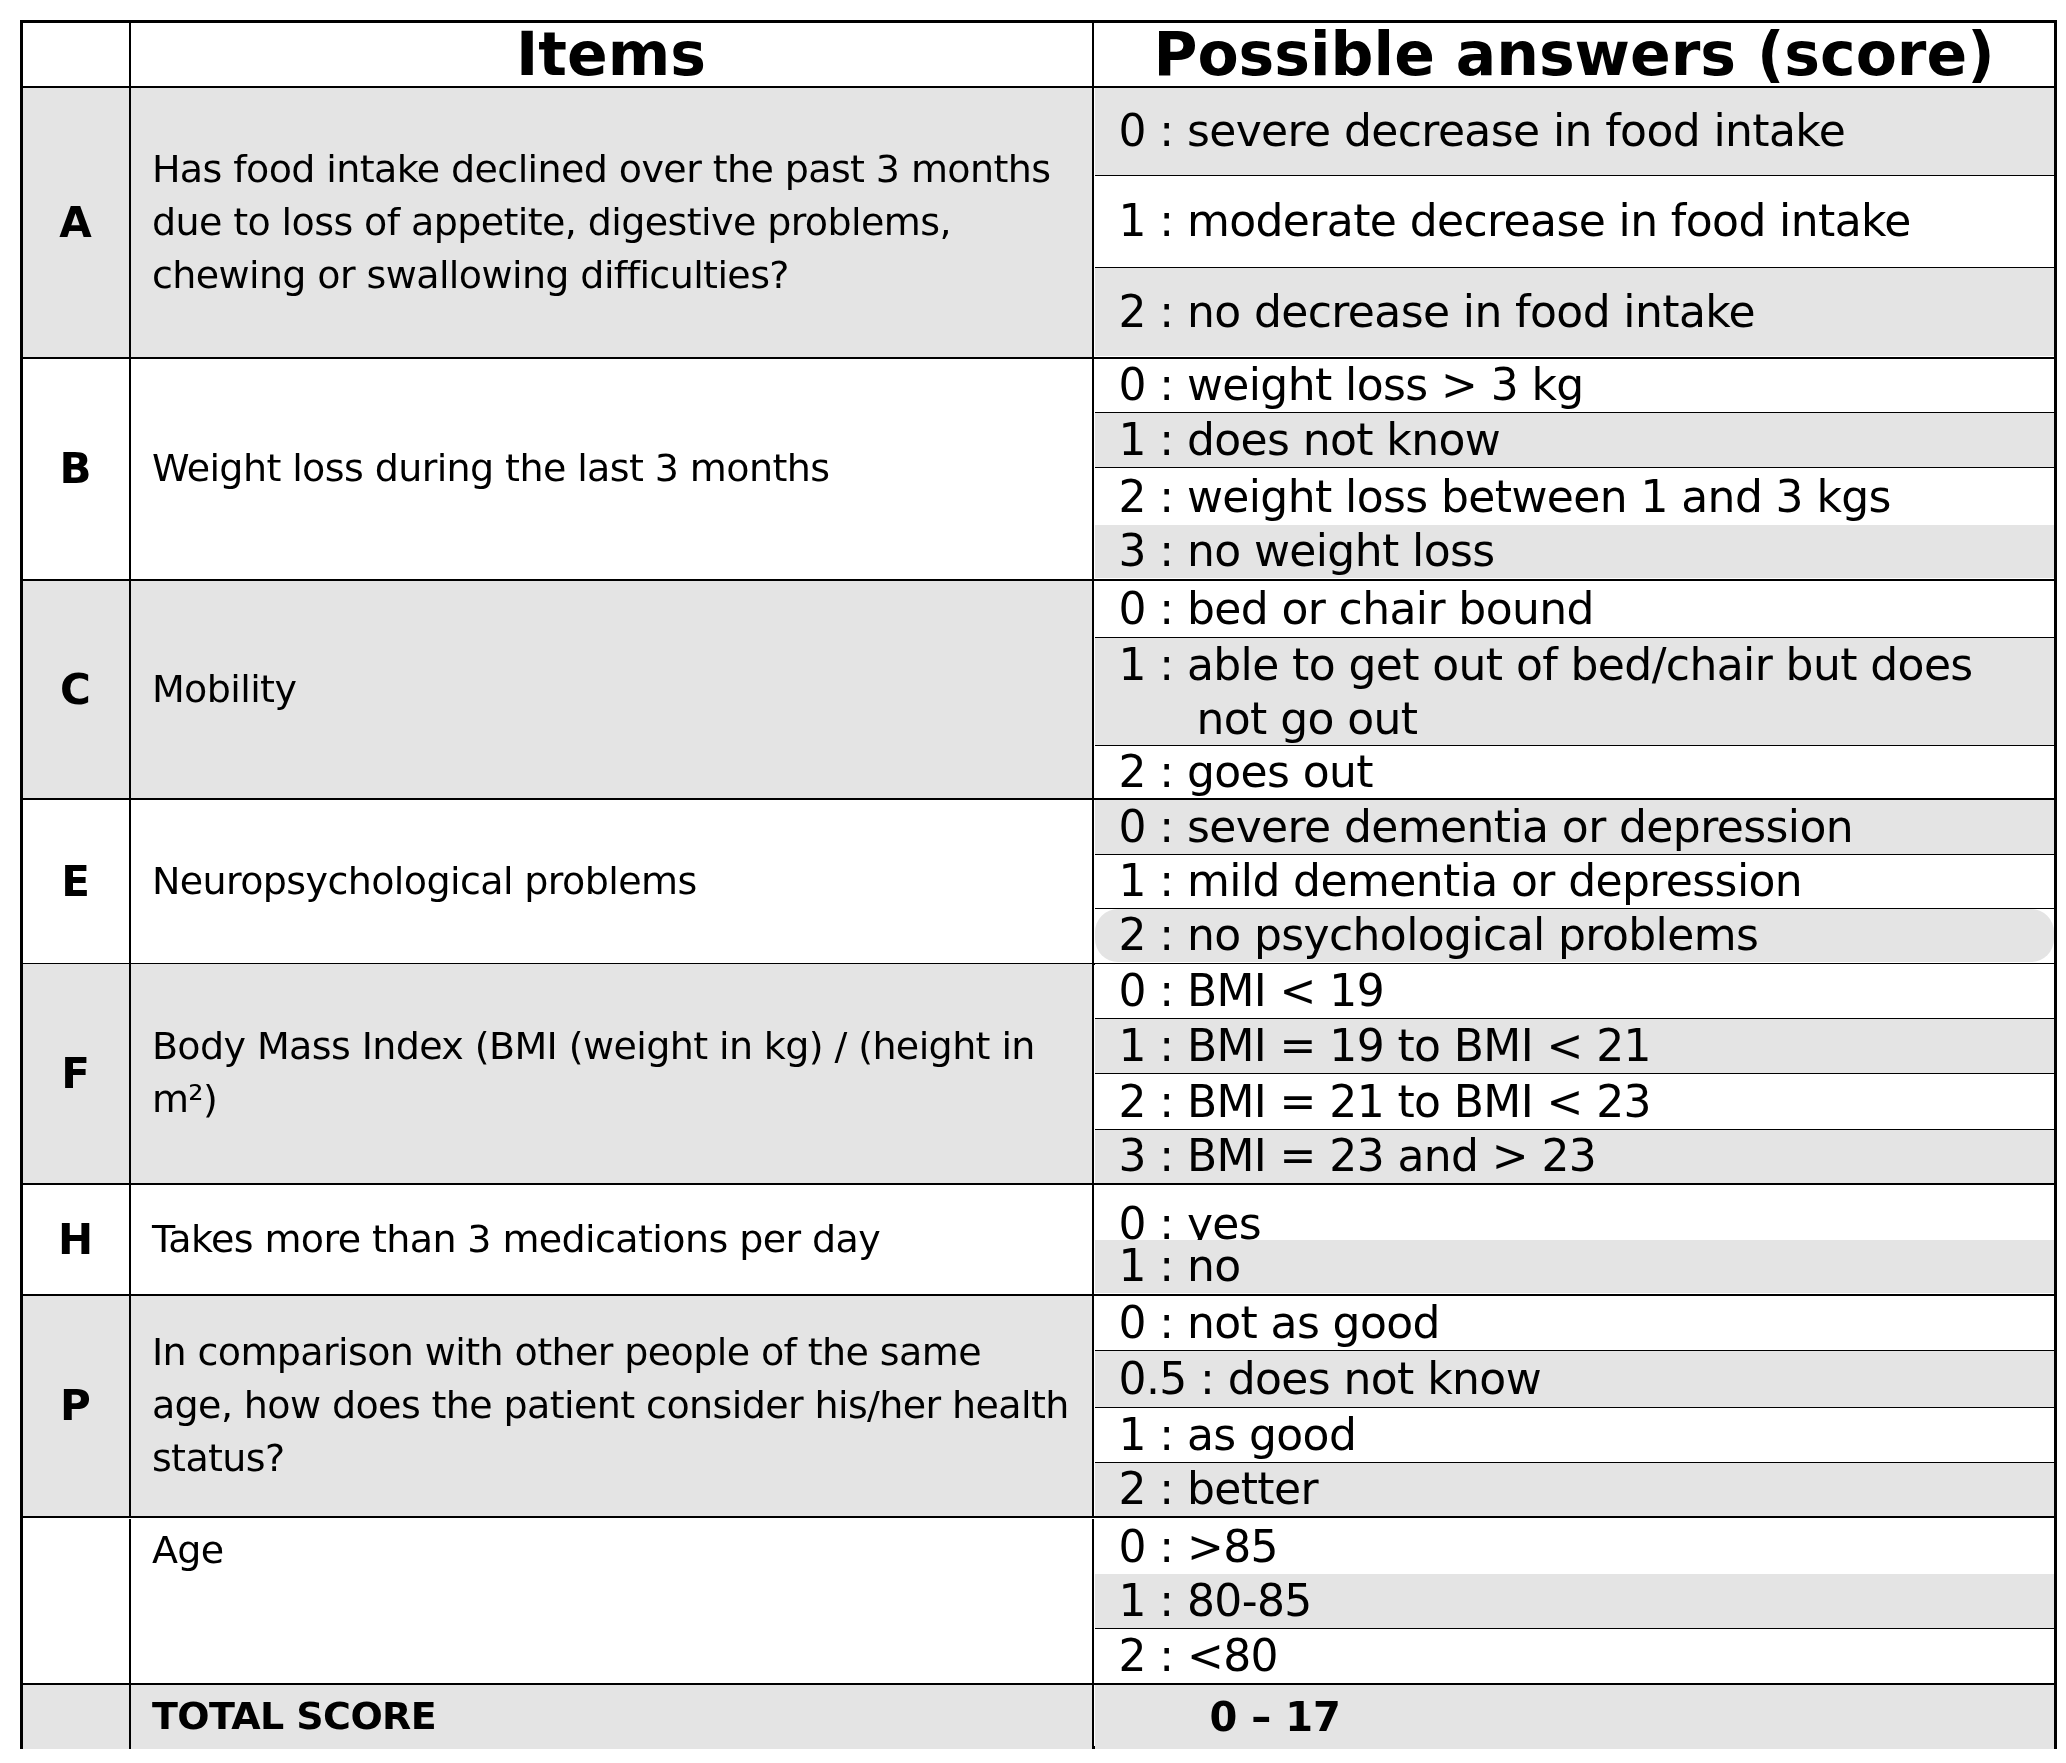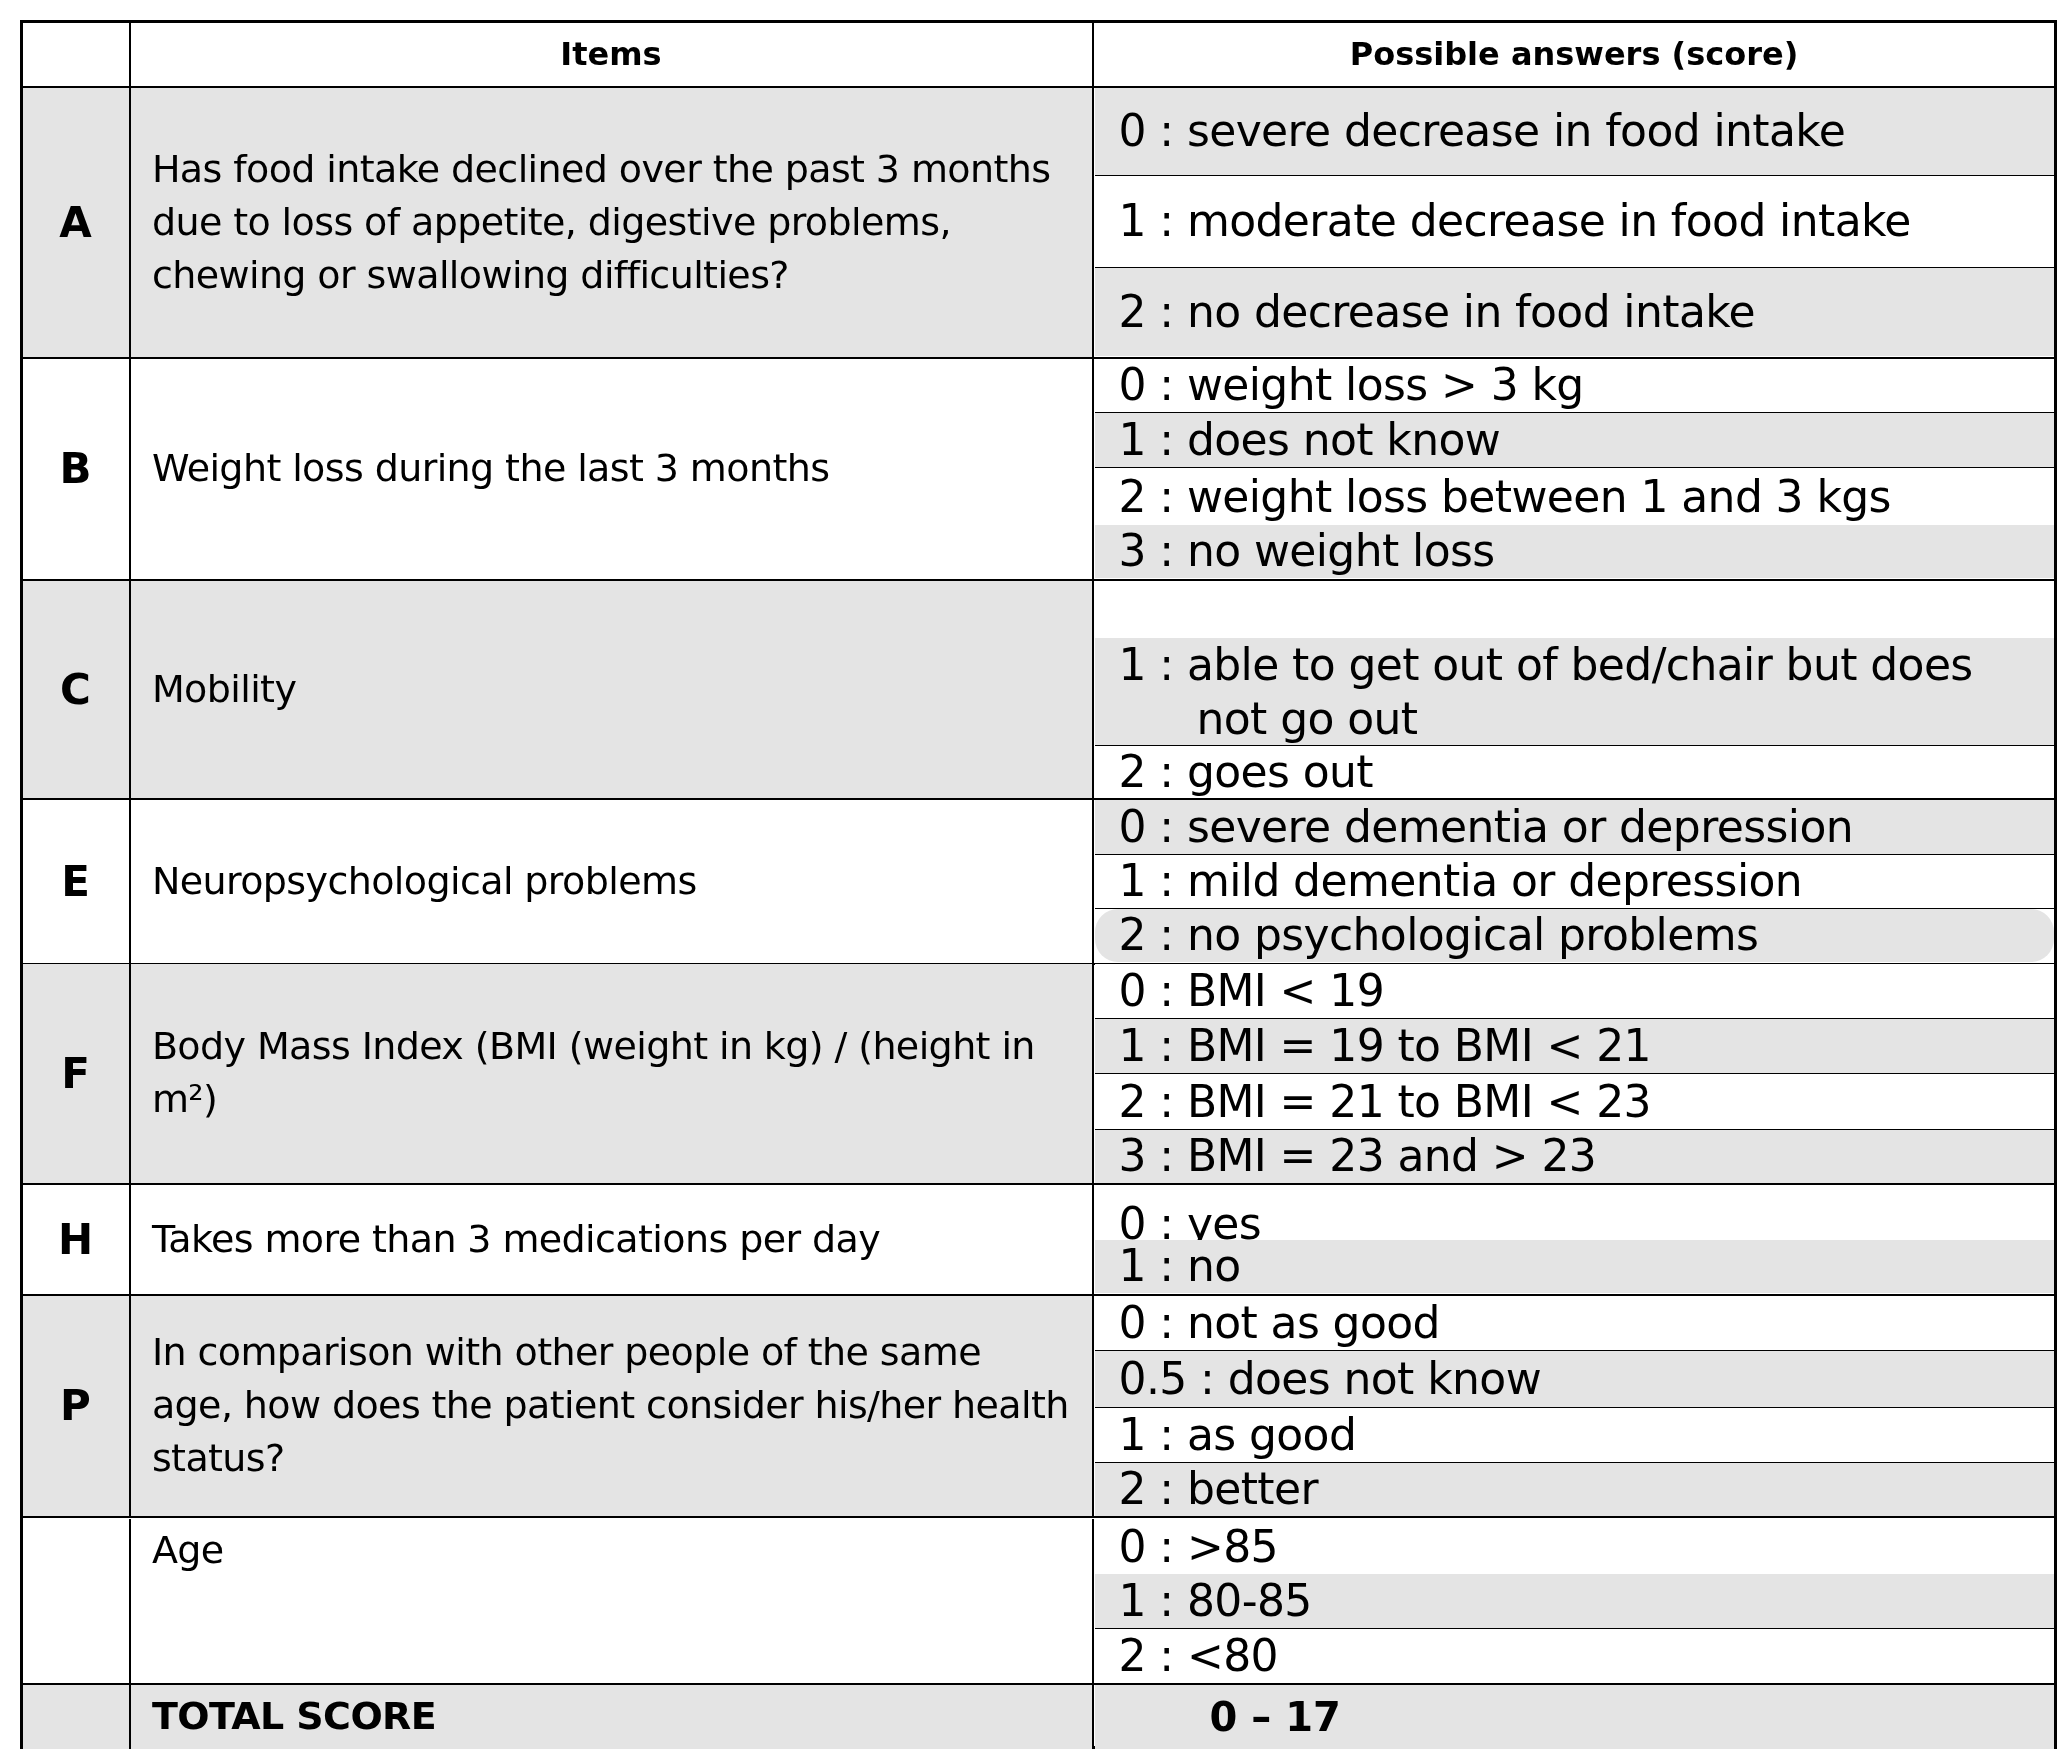--- a/index.html
+++ b/index.html
@@ -10,21 +10,21 @@
   .cell{position:absolute;top:0;bottom:0;box-sizing:border-box;}
   .c1{left:0;width:108px;border-right:2.5px solid #000;display:flex;align-items:center;justify-content:center;font-weight:bold;font-size:42px;}
   .c2{left:108px;width:963px;border-right:2.5px solid #000;padding:0 21.4px;display:flex;align-items:center;font-size:38px;line-height:53px;letter-spacing:-0.6px;}
   .c2.top{align-items:flex-start;padding-top:5px;}
   .c3{left:1072px;right:0;}
   .gray{background:#e4e4e4;}
   .white{background:#ffffff;}
   .sub{position:absolute;left:0;right:0;border-bottom:1.9px solid #000;box-sizing:border-box;padding-left:24px;font-size:44px;line-height:54px;letter-spacing:-0.6px;display:flex;align-items:center;}
   .sub:last-child{border-bottom:none;}
   .sub.wrap{display:block;padding-top:0;}
-  .hdr{font-weight:bold;font-size:32px;justify-content:center;letter-spacing:0;}
+  .hdr{font-weight:bold;font-size:60px;justify-content:center;letter-spacing:0;}
   .c3.hdr{display:flex;align-items:center;}
   .total{font-weight:bold;}
   .c3.total{display:flex;align-items:center;padding-left:115px;font-size:40px;}
   .hang{display:inline-block;padding-left:78px;}
 </style>
 </head>
 <body>
 
 <div class="tbl">
 
@@ -52,20 +52,21 @@
       <div class="sub gray" style="top:54px;height:55px;">1 : does not know</div>
       <div class="sub white" style="top:110px;height:57px;">2 : weight loss between 1 and 3 kgs</div>
       <div class="sub gray" style="top:166px;height:53px;">3 : no weight loss</div>
     </div>
   </div>
 
   <div class="row" style="top:558px;height:219px;">
     <div class="cell c1 gray">C</div>
     <div class="cell c2 gray">Mobility</div>
     <div class="cell c3">
+      <div class="sub white" style="top:0;height:57px;">0 : bed or chair bound</div>
       <div class="sub gray wrap" style="top:57px;height:108px;">
         <span>1 : able to get out of bed/chair but does</span><br>
         <span class="hang">not go out</span>
       </div>
       <div class="sub white" style="top:165px;height:52px;">2 : goes out</div>
     </div>
   </div>
 
   <div class="row" style="top:777px;height:165px;">
     <div class="cell c1 white">E</div>

